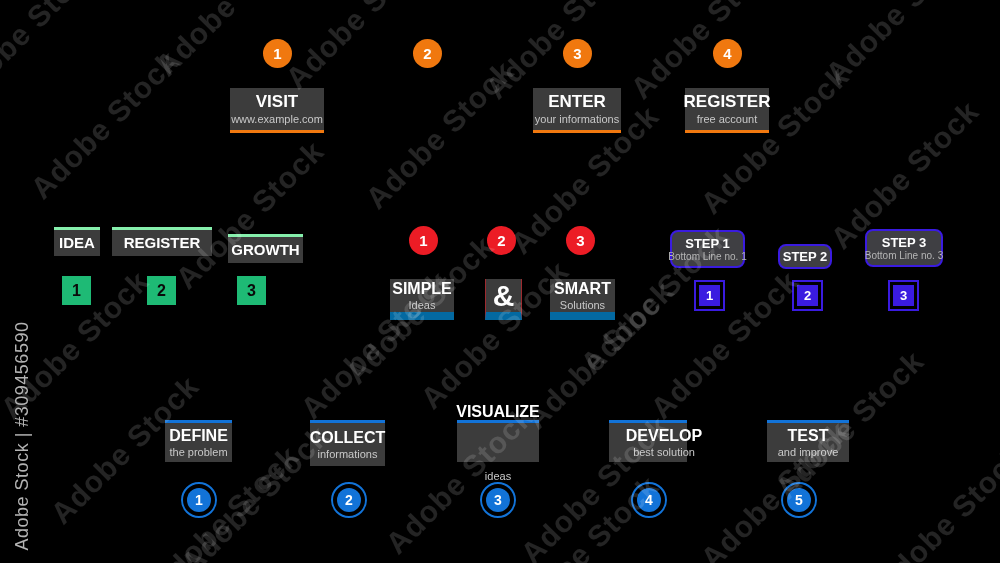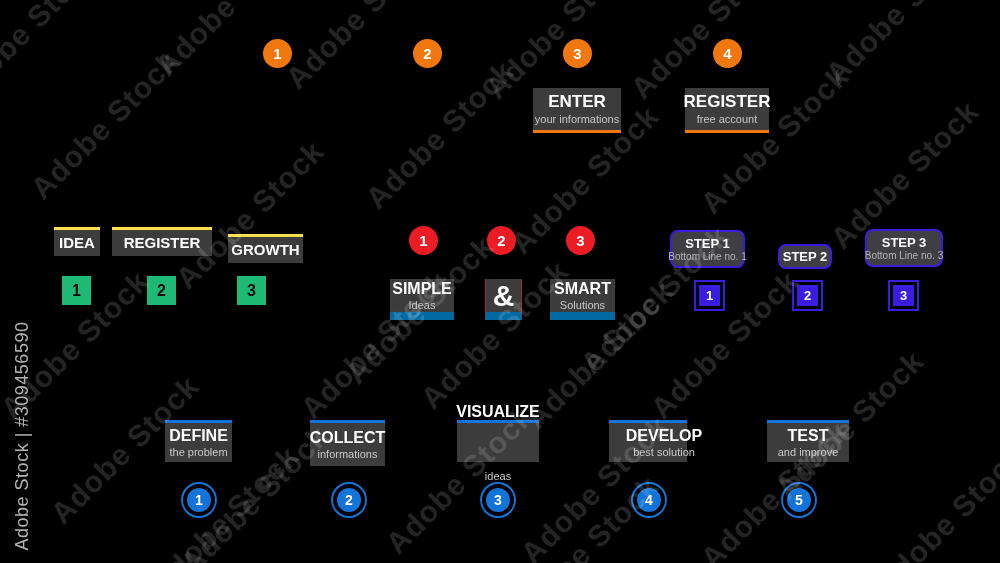--- a/index.html
+++ b/index.html
@@ -22,21 +22,21 @@
   .circle.orange{background:#F0780F;}
   .circle.red{background:#EC1C25;}
 
   
   .box{position:absolute;background:#3C3C3C;display:flex;flex-direction:column;
       align-items:center;justify-content:center;text-align:center;box-sizing:border-box;}
   .box .t{color:#fff;font-weight:bold;font-size:17px;line-height:20px;white-space:nowrap;}
   .box .s{color:#C9C9C9;font-size:11px;line-height:14px;white-space:nowrap;}
   .box.orange-b{border-bottom:3px solid #F0780F;}
   .box.red-b{border-bottom:8px solid #0369a1;justify-content:flex-end;}
-  .box.green-t{border-top:3px solid #fde047;}
+  .box.green-t{border-top:3px solid #86efac;}
   .box.blue-t{border-top:3px solid #1273D8;}
   .box.small-title .t{font-size:15px;line-height:18px;}
   .box.mid-title .t{font-size:16px;line-height:19px;}
   .amp{font-size:30px !important;line-height:32px !important;}
 
   
   .stepbox{position:absolute;background:#3F3F43;border:2px solid #3A1BE0;border-radius:8px;
       display:flex;flex-direction:column;align-items:center;justify-content:center;
       text-align:center;box-sizing:border-box;}
   .stepbox .t{color:#fff;font-weight:bold;font-size:13px;line-height:15px;white-space:nowrap;}
@@ -71,20 +71,24 @@
   <div class="circle orange abs" style="left:413px;top:39px;">
       <span>2</span>
     </div>
   <div class="circle orange abs" style="left:563px;top:39px;">
       <span>3</span>
     </div>
   <div class="circle orange abs" style="left:713px;top:39px;">
       <span>4</span>
     </div>
 
+  <div class="box orange-b" style="left:230px;top:88px;width:94px;height:45px;">
+    <div class="t">VISIT</div>
+    <div class="s">www.example.com</div>
+  </div>
   <div class="box orange-b" style="left:533px;top:88px;width:88px;height:45px;">
     <div class="t">ENTER</div>
     <div class="s">your informations</div>
   </div>
   <div class="box orange-b" style="left:685px;top:88px;width:84px;height:45px;">
     <div class="t">REGISTER</div>
     <div class="s">free account</div>
   </div>
 
   <div class="box green-t small-title" style="left:54px;top:227px;width:46px;height:29px;">

